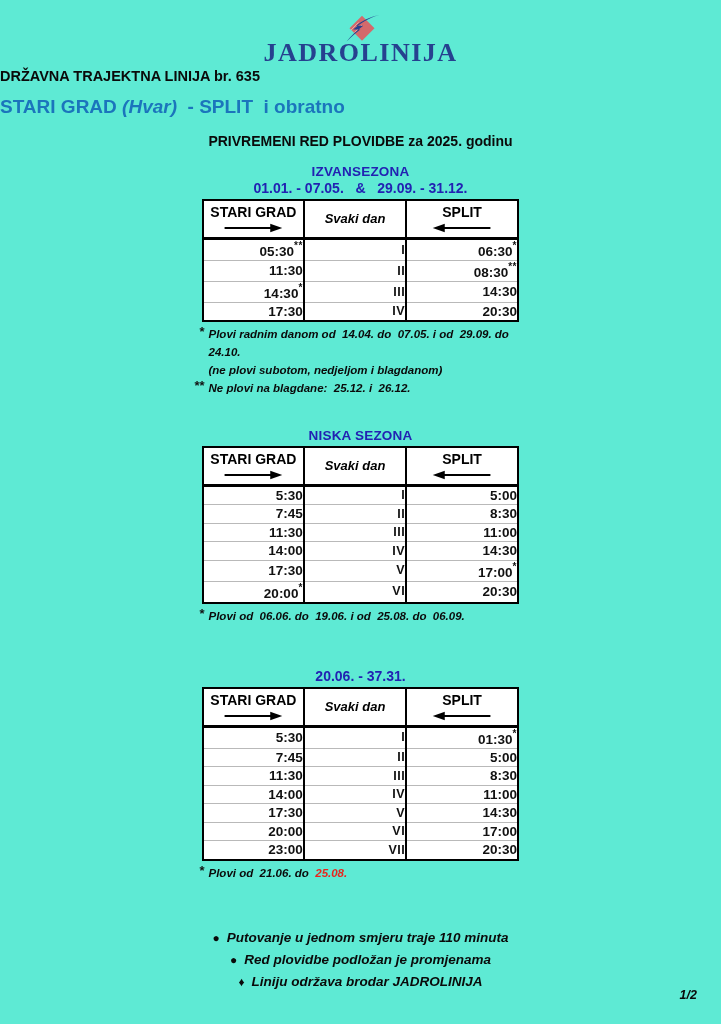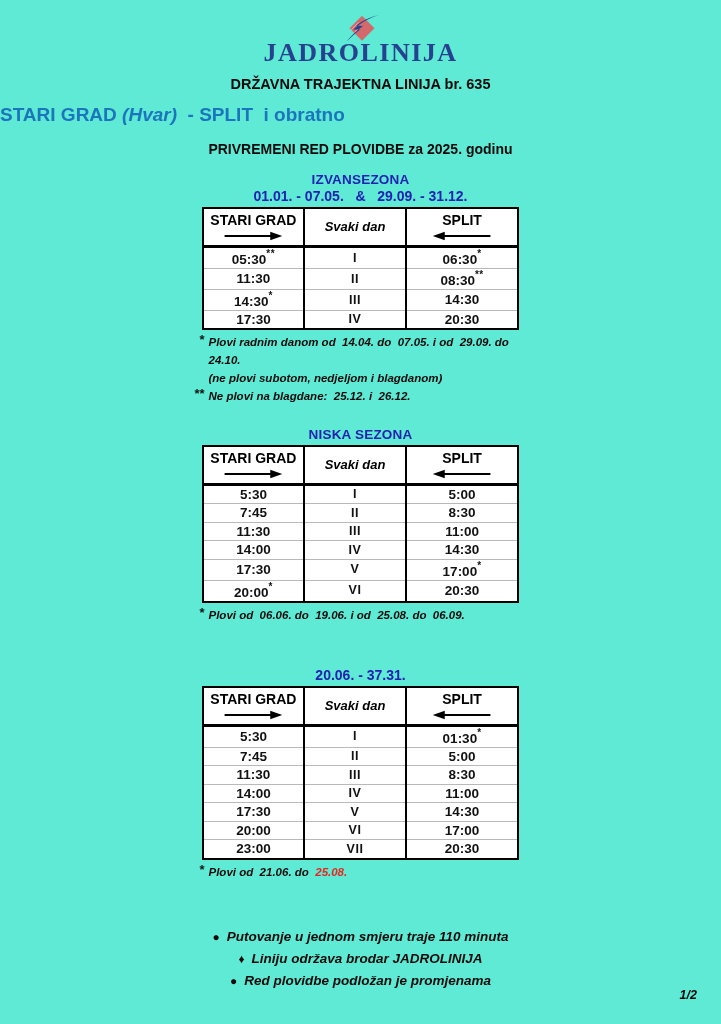--- a/index.html
+++ b/index.html
@@ -20,27 +20,27 @@
 
   
   .logo{position:relative;width:max-content;margin:14px auto 0;padding-top:25px}
   .logo-mark{position:absolute;top:0;left:51%;transform:translateX(-50%);width:42px;height:32px}
   .logo-text{
     font-family:"Liberation Serif",serif;font-weight:700;font-size:26px;
     letter-spacing:1.5px;color:var(--logo-blue);line-height:1.1;position:relative;
   }
 
   
-  .doc-line1{margin-top:8px;text-align:center;font-size:14.5px;font-weight:700;color:#0a0a0a}
+  .doc-line1{text-align:left;font-size:14.5px;font-weight:700;color:#0a0a0a}
   .route{margin-top:12px;text-align:left;font-size:19px;font-weight:700;color:var(--bright-blue);white-space:pre-wrap}
   .route .it{font-style:italic}
   .doc-line3{margin-top:15px;text-align:center;font-size:14px;font-weight:700;color:#0a0a0a}
 
   
-  .season{margin-top:21px}
+  .season{margin-top:30px}
   #seasons .season:first-child{margin-top:15px}
   #seasons .season.big-gap{margin-top:42px}
   .season-title{text-align:center;font-size:13.5px;font-weight:700;color:var(--navy);letter-spacing:.2px}
   .season-dates{text-align:center;font-size:14px;font-weight:700;color:var(--navy);white-space:pre-wrap;margin-top:1px}
 
   table.timetable{
     border-collapse:collapse;table-layout:fixed;width:317px;margin:3px auto 0;background:#fff;
     border:2.5px solid #000;
   }
   col.c1{width:32%} col.c2{width:32.5%} col.c3{width:35.5%}
@@ -49,21 +49,21 @@
     vertical-align:middle;padding:3px 0 4px;text-align:center;
   }
   .timetable th:first-child{border-left:none}
   .th-label{font-size:14px;font-weight:700;color:#000;line-height:1.15}
   .th-day{font-size:13px;font-weight:600;font-style:italic;color:#000}
   .arrow{display:block;margin:3px auto 0;width:62px;height:10px}
   .arrow line{stroke:#000;stroke-width:2.4}
   .arrow polygon{fill:#000}
 
   .timetable td{
-    border-left:2.2px solid #000;text-align:center;font-weight:700;font-size:13.5px;
+    border-left:2.2px solid #000;text-align:right;font-weight:700;font-size:13.5px;
     padding:1px 0;line-height:1.15;color:var(--ink);
   }
   .timetable td:first-child{border-left:none}
   .timetable tbody tr:not(:first-child) td{border-top:1.8px solid var(--grid-gray)}
   .timetable td.day-col{font-size:12.5px;letter-spacing:.5px}
   .timetable sup{font-size:10px;font-weight:700;position:relative;top:-1px;vertical-align:super;letter-spacing:.5px}
 
   
   .footnotes{width:336px;margin:4px auto 0}
   .footnote{display:flex;align-items:flex-start;gap:4px}
@@ -307,18 +307,18 @@
           <div class="footnote">
             <span class="fn-marker">*</span>
             <div class="fn-lines"><div class="fn-line"><span>Plovi od  21.06. do  </span><span class="red">25.08.</span></div></div>
           </div>
         </div>
   </section>
 </div>
 
   <div class="notes" id="notes">
       <div class="note-line"><span class="bullet">●</span><span>Putovanje u jednom smjeru traje 110 minuta</span></div>
+      <div class="note-line"><span class="bullet">●</span><span>Red plovidbe podložan je promjenama</span></div>
       <div class="note-line"><span class="bullet">♦</span><span>Liniju održava brodar JADROLINIJA</span></div>
-      <div class="note-line"><span class="bullet">●</span><span>Red plovidbe podložan je promjenama</span></div>
     </div>
 
   <div class="page-number">1/2</div>
 </div>
 
 </body></html>

